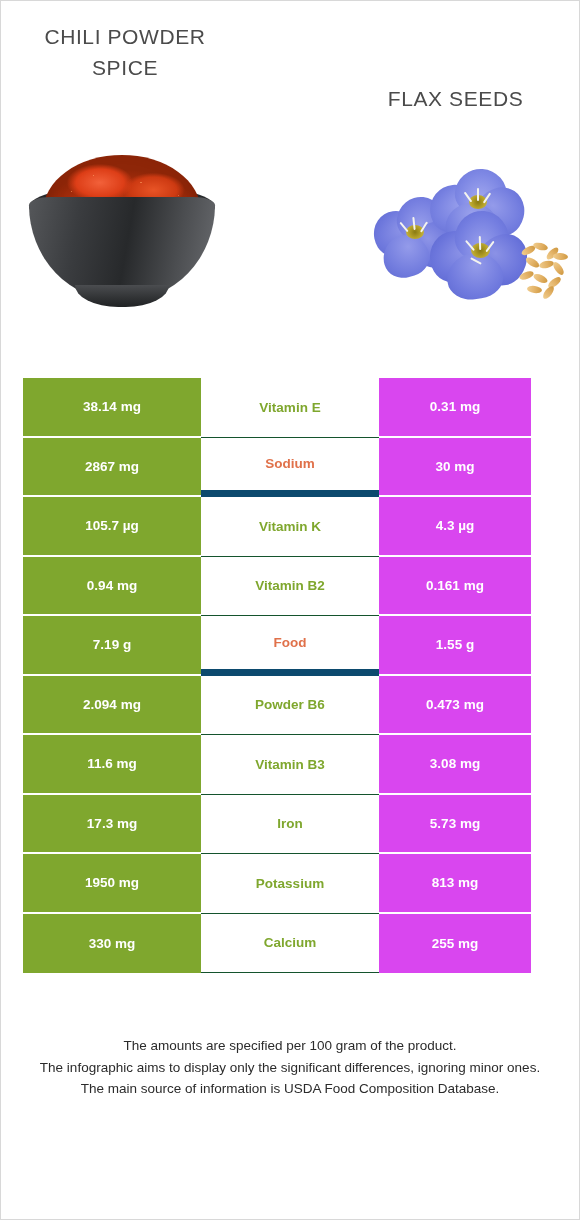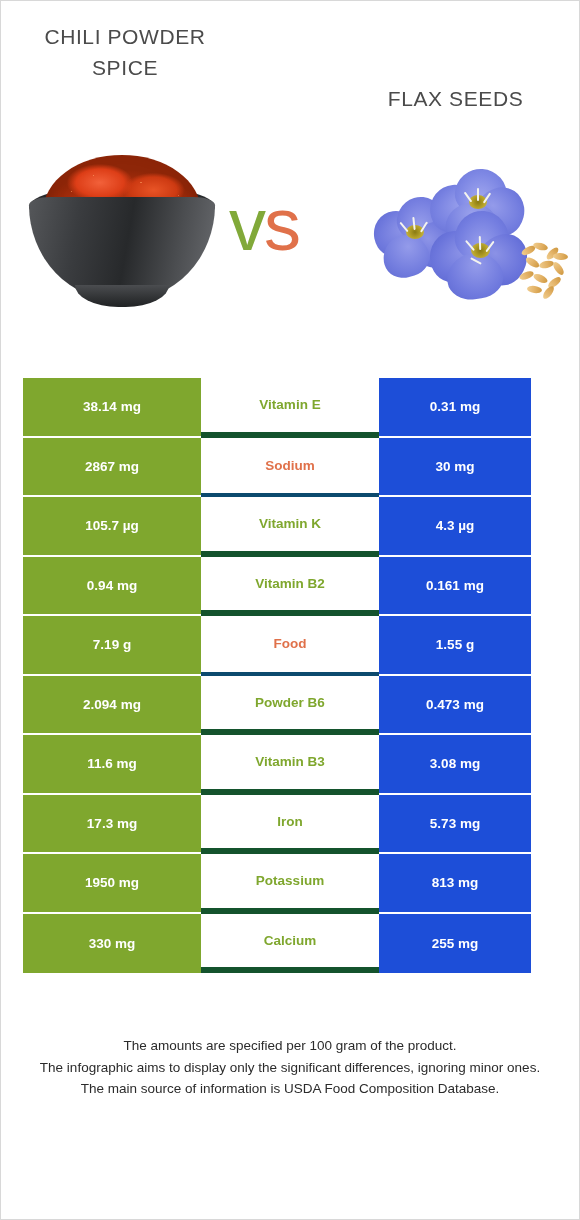--- a/index.html
+++ b/index.html
@@ -96,24 +96,24 @@
         background:linear-gradient(90deg,#f0cd8e 0%,#e2b165 55%,#cf9941 100%);}
 
   
   .table{position:absolute;left:22px;top:377px;width:536px;}
   .row{display:flex;height:59.5px;position:relative;}
   .cell{display:flex;align-items:center;justify-content:center;
         font-size:13.5px;font-weight:600;box-sizing:border-box;}
   .c-left{width:178px;background:#7fa72e;color:#ffffff;
           border-bottom:2px solid #ffffff;}
   .c-mid{width:178px;background:#ffffff;font-weight:700;font-size:13.5px;}
-  .c-right{width:152px;background:#1d4ed8;color:#ffffff;
+  .c-right{width:152px;background:#d946ef;color:#ffffff;
            border-bottom:2px solid #ffffff;}
-  .c-mid.win-green{color:#7fa72e;border-bottom:6px solid #14532d;}
-  .c-mid.win-orange{color:#e0714a;border-bottom:4px solid #0c4a6e;}
+  .c-mid.win-green{color:#7fa72e;border-bottom:1px solid #14532d;}
+  .c-mid.win-orange{color:#e0714a;border-bottom:7px solid #0c4a6e;}
   .row:last-child .c-left,.row:last-child .c-right{border-bottom:none;}
 
   
   .footer{position:absolute;left:24px;top:1034px;width:530px;
           text-align:center;color:#2b2b2b;font-size:13.5px;line-height:21.5px;}
   .footer div{white-space:normal;}
 </style>
 </head>
 <body>
 
@@ -127,23 +127,20 @@
   <div class="hero">
 
     <div class="bowl-wrap">
       <div class="bowl-rim"></div>
       <div class="bowl-rim-inner"></div>
       <div class="bowl-powder"></div>
       <div class="bowl-body"></div>
       <div class="bowl-foot"></div>
     </div>
 
-    <div class="vs">
-      <span class="vs-v">v</span><span class="vs-s">s</span>
-    </div>
 
     <div class="flax-wrap">
 
       <div class="flower f1">
         <div class="petal" style="left:0;top:14px;width:46px;height:44px;background:radial-gradient(ellipse at 70% 50%,#8f96e8 0%,#6f79dd 60%,#5d68d0 100%);transform:rotate(-32deg);"></div>
         <div class="petal" style="left:24px;top:0;width:48px;height:44px;background:radial-gradient(ellipse at 50% 70%,#99a0ec 0%,#767fe0 62%,#646ed4 100%);transform:rotate(6deg);"></div>
         <div class="petal" style="left:40px;top:24px;width:44px;height:46px;background:radial-gradient(ellipse at 30% 50%,#8d94e7 0%,#6d77dc 62%,#5a65cf 100%);transform:rotate(38deg);"></div>
         <div class="petal" style="left:10px;top:38px;width:46px;height:42px;background:radial-gradient(ellipse at 60% 30%,#949bea 0%,#727cde 62%,#5f6ad1 100%);transform:rotate(-16deg);"></div>
         <div class="fl-center" style="left:33px;top:28px;width:18px;height:14px;"></div>
         <div class="fl-stamen" style="left:30px;top:24px;height:12px;transform:rotate(-40deg);"></div>

